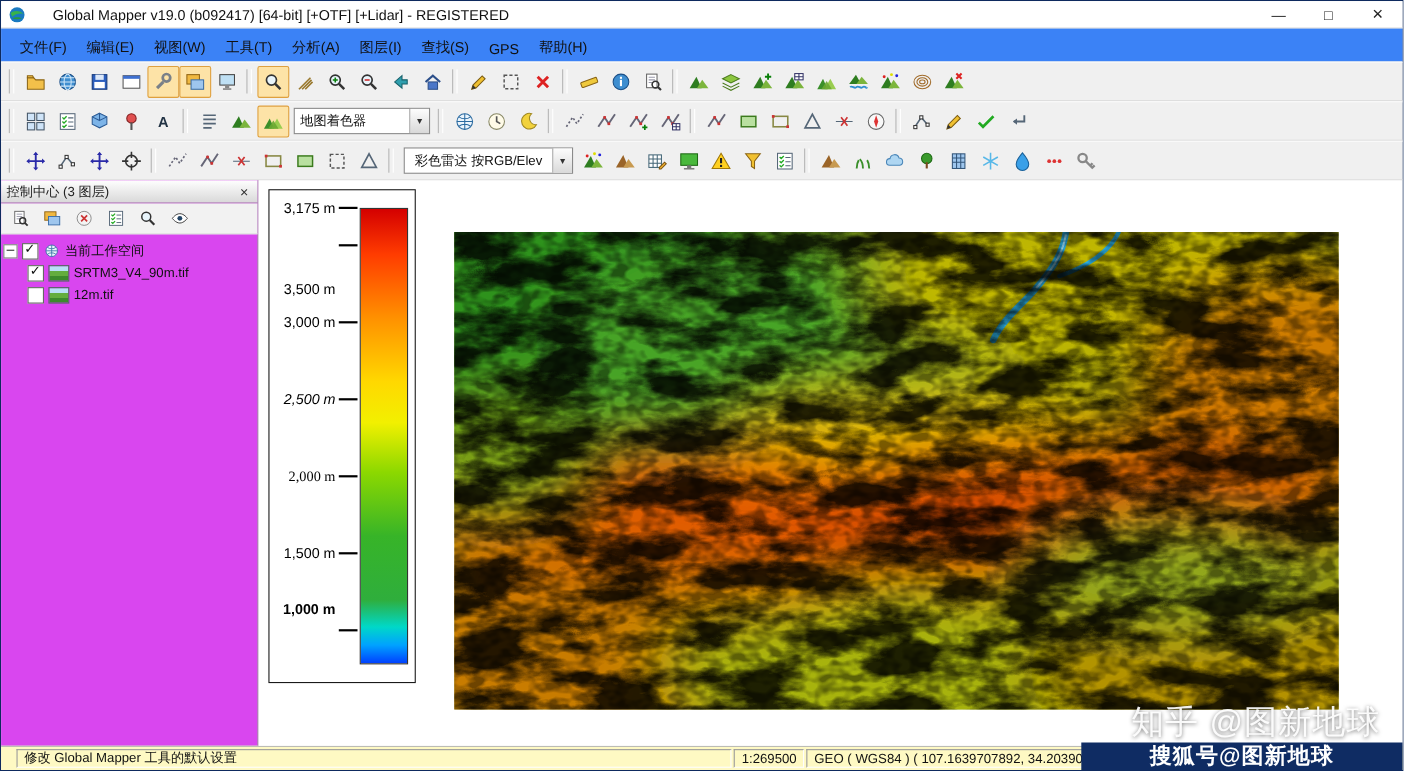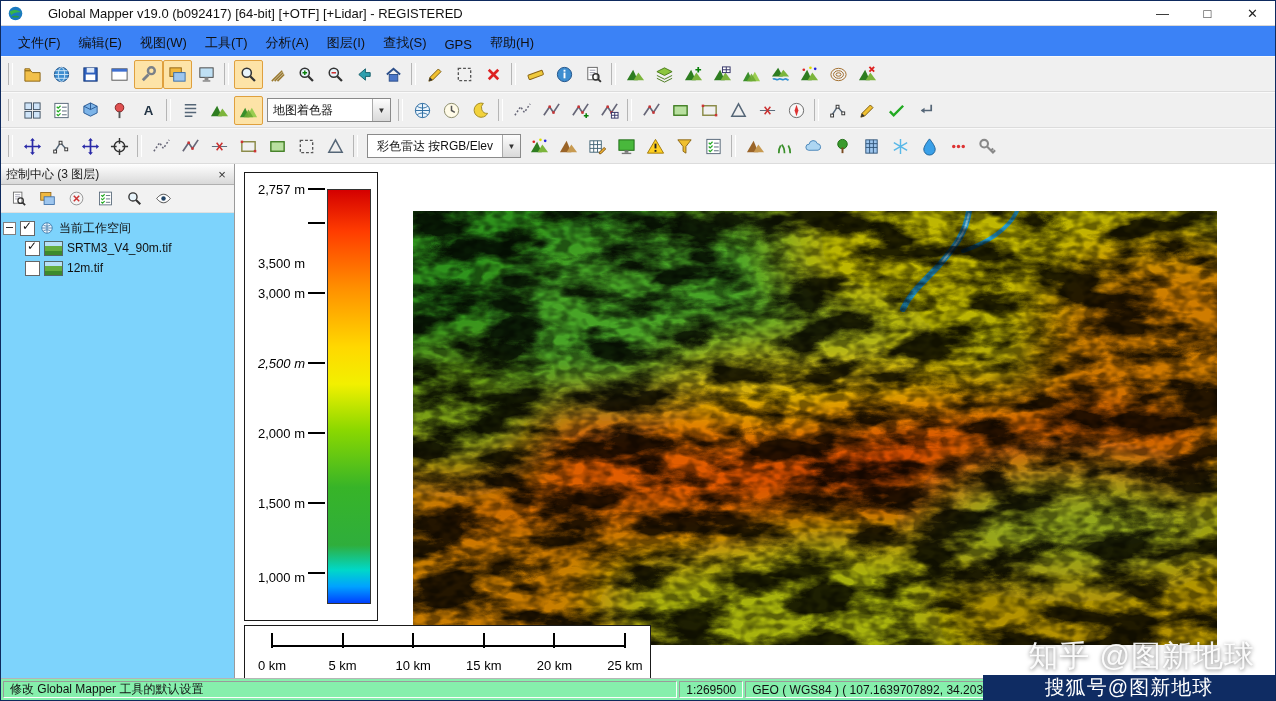--- a/index.html
+++ b/index.html
@@ -20,21 +20,21 @@
   .grip{width:3px;height:22px;margin:0 5px 0 3px;border-left:1px solid #b5b5b5;border-right:1px solid #fff;flex:none}
   .tb-btn{width:27px;height:27px;display:flex;align-items:center;justify-content:center;border:1px solid transparent;border-radius:2px;flex:none}
   .tb-btn svg{width:19px;height:19px}
   .tb-btn.pressed{background:#fde3a7;border-color:#dfa03e}
   .combo{height:22px;background:#fff;border:1px solid #8a8a8a;display:flex;align-items:center;margin:0 4px;font-size:12px;flex:none}
   .combo-text{flex:1;padding:0 5px;white-space:nowrap;overflow:hidden;color:#111}
   .combo-arrow{width:17px;height:100%;background:linear-gradient(#fdfdfd,#d9d9d9);border-left:1px solid #aaa;display:flex;align-items:center;justify-content:center;flex:none}
   .combo-arrow::after{content:"▼";font-size:8px;color:#333}
   
   .main{flex:1;display:flex;min-height:0}
-  .panel{width:233px;background:#7dd3fc;border-right:1px solid #9a9a9a;display:flex;flex-direction:column;flex:none}
+  .panel{width:233px;background:#d946ef;border-right:1px solid #9a9a9a;display:flex;flex-direction:column;flex:none}
   .panel-header{height:20px;background:linear-gradient(#fefefe,#d9d9d9);border-bottom:1px solid #b0b0b0;display:flex;align-items:center;justify-content:space-between;padding:0 5px;font-size:12px;color:#222;flex:none}
   .panel-close{width:14px;text-align:center;color:#333;font-size:13px;cursor:default}
   .panel-close::after{content:"×"}
   .panel-toolbar{height:27px;display:flex;align-items:center;gap:3px;padding:0 4px;background:#f2f2f2;border-bottom:1px solid #e0e0e0;flex:none}
   .panel-toolbar .tb-btn{width:24px;height:24px}
   .panel-toolbar .tb-btn svg{width:17px;height:17px}
   .tree{flex:1;padding:5px 2px;font-size:12px;overflow:hidden;color:#111}
   .tree-row{display:flex;align-items:center;gap:4px;height:20px;white-space:nowrap}
   .tree-children{padding-left:22px}
   .expander{width:11px;height:11px;border:1px solid #808080;background:#fff;position:relative;flex:none}
@@ -51,23 +51,23 @@
   .legend-bar{position:absolute;left:82px;top:16px;width:44px;height:415px;border:1px solid #333;box-sizing:border-box}
   .lg-label{position:absolute;left:0;width:60px;text-align:right;font-size:13px;transform:translateY(-50%);color:#000;white-space:nowrap}
   .lg-tick{position:absolute;left:63px;width:17px;height:2px;background:#000}
   
   .scalebar{position:absolute;left:9px;top:461px;width:405px;height:59px;background:#fff;border:1px solid #1a1a1a}
   .sb-line{position:absolute;left:26px;top:19px;width:354px;height:2px;background:#000}
   .sb-tick{position:absolute;top:7px;width:2px;height:15px;background:#000}
   .sb-label{position:absolute;top:32px;transform:translateX(-50%);font-size:13px;white-space:nowrap;color:#000}
   
   .wm-map{position:absolute;top:472px;right:20px;font-size:30px;color:rgba(255,255,255,.93);text-shadow:0 1px 4px rgba(0,0,0,.55);letter-spacing:1px;pointer-events:none}
-  .wm-status{position:absolute;right:0;bottom:0;width:292px;height:25px;background:#0f2c63;color:#fff;font-weight:normal;font-size:20px;display:flex;align-items:center;justify-content:center;z-index:5;letter-spacing:1px}
+  .wm-status{position:absolute;right:0;bottom:0;width:292px;height:25px;background:#0f2c63;color:#fff;font-weight:bold;font-size:20px;display:flex;align-items:center;justify-content:center;z-index:5;letter-spacing:1px}
   
-  .statusbar{height:19px;background:#86efac;border-top:1px solid #b5b5b5;display:flex;align-items:center;font-size:12px;padding:1px 2px;gap:2px;flex:none}
+  .statusbar{height:19px;background:#fef9c3;border-top:1px solid #b5b5b5;display:flex;align-items:center;font-size:12px;padding:1px 14px;gap:2px;flex:none}
   .seg{height:15px;display:flex;align-items:center;padding:0 6px;border:1px solid;border-color:#9a9a9a #fdfdfd #fdfdfd #9a9a9a;white-space:nowrap;color:#111}
   .seg-left{flex:1;overflow:hidden}
 </style>
 </head>
 <body>
 
 <div id="window">
 
   <div class="titlebar">
     <span class="app-icon"><svg viewBox="0 0 20 20" xmlns="http://www.w3.org/2000/svg">
@@ -736,55 +736,38 @@
         </g>
         <path d="M556 0C553 22 540 38 528 52 514 68 498 80 490 98" stroke="#2db4ea" stroke-width="6" fill="none" stroke-linecap="round"></path>
         <path d="M604 0C596 18 574 32 550 40" stroke="#2db4ea" stroke-width="4" fill="none" stroke-linecap="round"></path>
         <path d="M556 2C553 22 541 37 529 51" stroke="#9fe4ff" stroke-width="2" fill="none"></path>
         <rect width="804" height="434" filter="url(#ridge)" opacity="0.82"></rect>
         <rect width="804" height="434" filter="url(#fine)" opacity="0.45"></rect>
       </svg>
 
       <div class="legend">
         <div id="legendTicks">
-            <div class="lg-label" style="top: 16px;">2,757 m</div>
+            <div class="lg-label" style="top: 16px;">3,175 m</div>
             <div class="lg-tick" style="top: 15px;"></div>
             <div class="lg-label" style="top: 50.2917px; margin-top: 40px;">3,500 m</div>
             <div class="lg-tick" style="top: 49.2917px;"></div>
             <div class="lg-label" style="top: 120.275px;">3,000 m</div>
             <div class="lg-tick" style="top: 119.275px;"></div>
             <div class="lg-label" style="top: 190.258px; font-style: italic;">2,500 m</div>
             <div class="lg-tick" style="top: 189.258px;"></div>
-            <div class="lg-label" style="top: 260.241px;">2,000 m</div>
+            <div class="lg-label" style="top: 260.241px; font-family: Liberation Serif, serif;">2,000 m</div>
             <div class="lg-tick" style="top: 259.241px;"></div>
             <div class="lg-label" style="top: 330.224px;">1,500 m</div>
             <div class="lg-tick" style="top: 329.224px;"></div>
-            <div class="lg-label" style="top: 404px;">1,000 m</div>
+            <div class="lg-label" style="top: 381px; font-weight: bold;">1,000 m</div>
             <div class="lg-tick" style="top: 399.207px;"></div>
           </div>
         <div class="legend-bar" id="legendBar" style="background: linear-gradient(rgb(212, 0, 0) 0%, rgb(255, 60, 0) 10%, rgb(255, 145, 0) 24%, rgb(255, 216, 0) 38%, rgb(242, 240, 0) 47%, rgb(140, 216, 0) 58%, rgb(55, 180, 40) 72%, rgb(47, 174, 60) 86%, rgb(0, 216, 200) 92%, rgb(0, 162, 255) 96%, rgb(0, 64, 255) 100%);"></div>
       </div>
 
-      <div class="scalebar">
-        <div class="sb-line"></div>
-        <div id="sbTicks">
-            <div class="sb-tick" style="left: 26px;"></div>
-            <div class="sb-label" style="left: 27px;">0 km</div>
-            <div class="sb-tick" style="left: 96.6px;"></div>
-            <div class="sb-label" style="left: 97.6px;">5 km</div>
-            <div class="sb-tick" style="left: 167.2px;"></div>
-            <div class="sb-label" style="left: 168.2px;">10 km</div>
-            <div class="sb-tick" style="left: 237.8px;"></div>
-            <div class="sb-label" style="left: 238.8px;">15 km</div>
-            <div class="sb-tick" style="left: 308.4px;"></div>
-            <div class="sb-label" style="left: 309.4px;">20 km</div>
-            <div class="sb-tick" style="left: 379px;"></div>
-            <div class="sb-label" style="left: 380px;">25 km</div>
-          </div>
-      </div>
 
       <div class="wm-map">知乎 @图新地球</div>
     </div>
   </div>
 
   <div class="statusbar">
     <div class="seg seg-left">修改 Global Mapper 工具的默认设置</div>
     <div class="seg">1:269500</div>
     <div class="seg">GEO ( WGS84 ) ( 107.1639707892, 34.2039020606 )</div>
     <div class="seg">34° 12' 14.0474" N, 107° 09' 50.2948" E</div>

